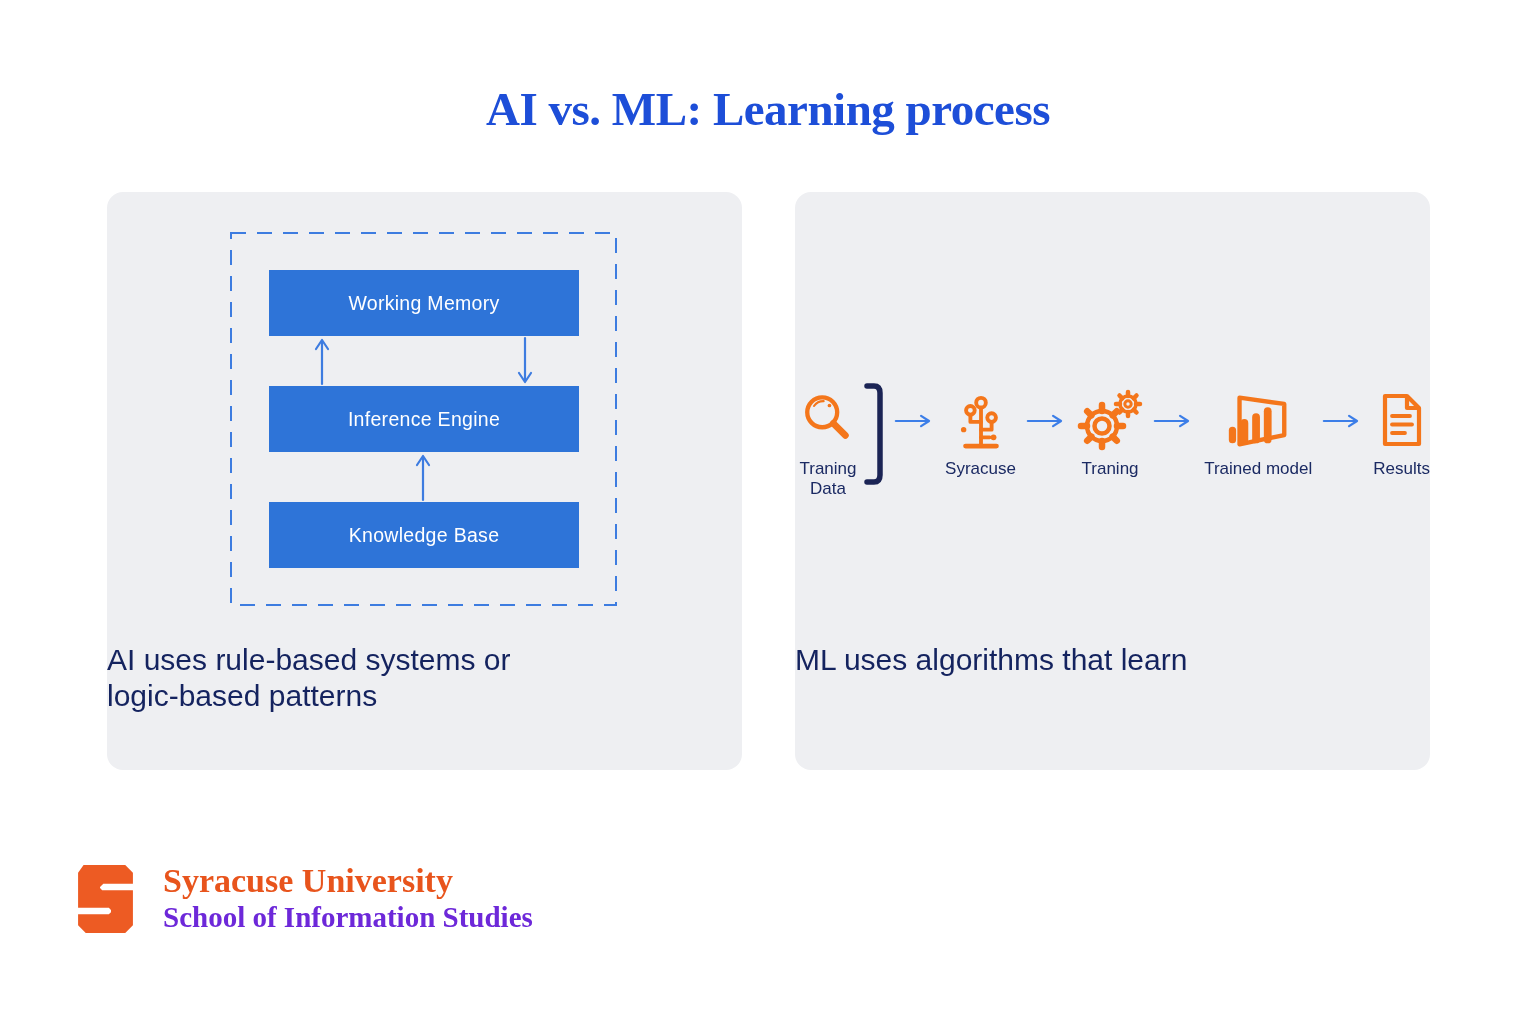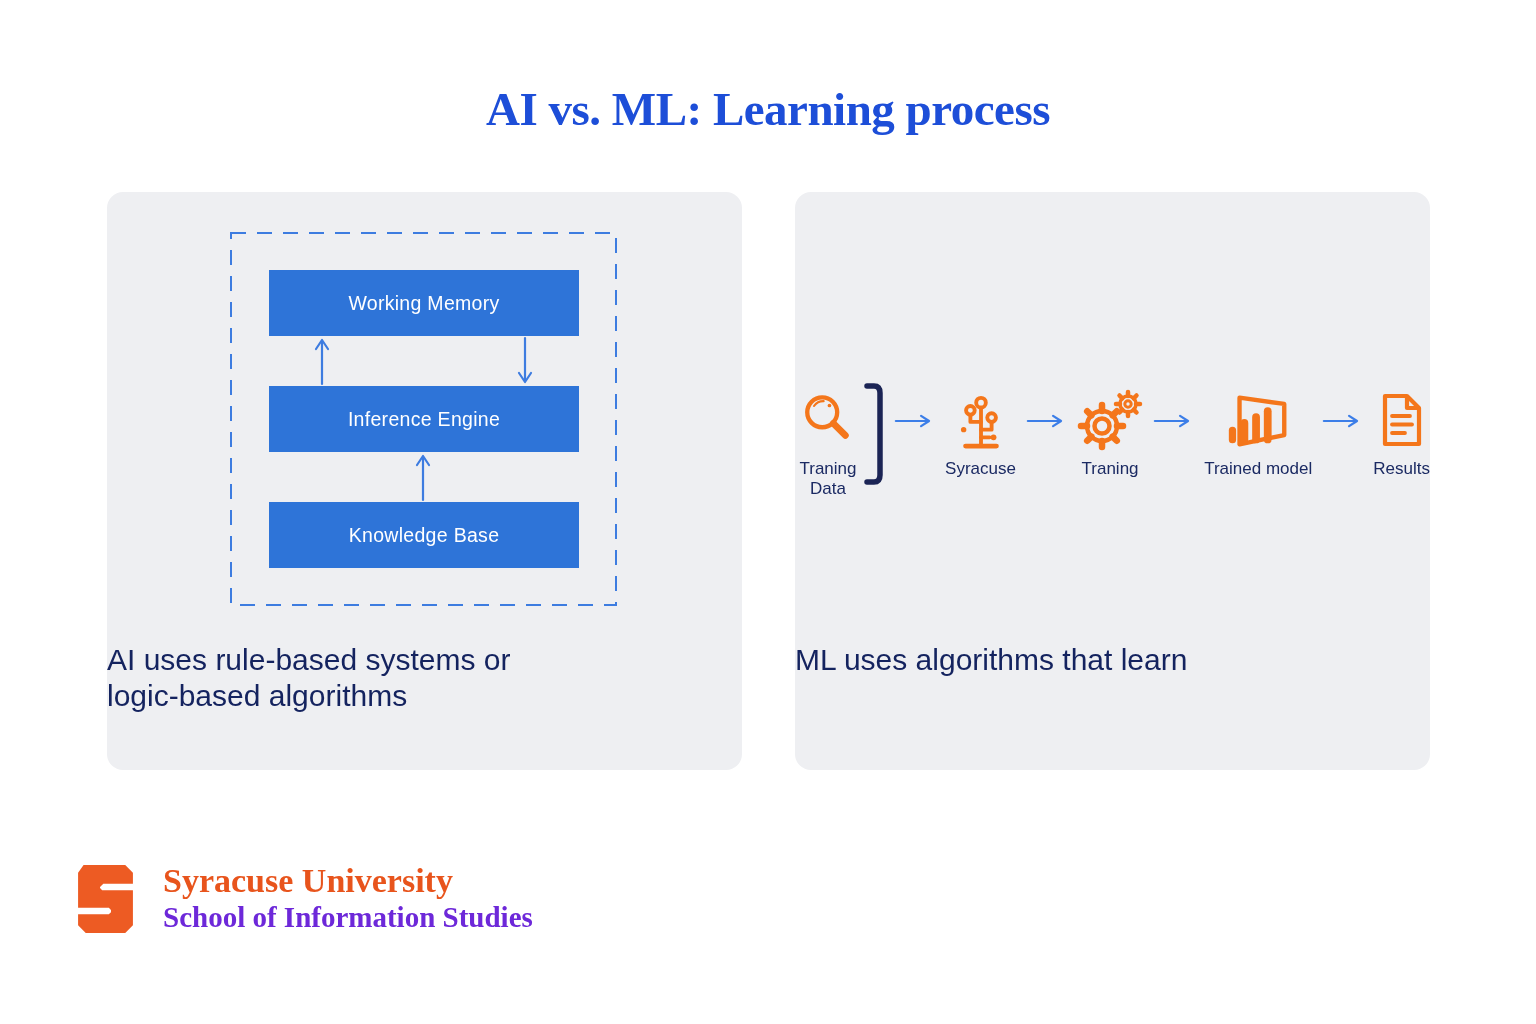--- a/index.html
+++ b/index.html
@@ -96,21 +96,21 @@
     </div>
     <div class="ai-box box-ie">
       <span>Inference Engine</span>
     </div>
     <div class="ai-box box-kb">
       <span>Knowledge Base</span>
     </div>
 
     <p class="caption">
       <span>AI uses rule-based systems or</span><br>
-      <span>logic-based algorithms</span>
+      <span>logic-based patterns</span>
     </p>
   </section>
 
   <section class="panel right-panel">
     <div class="flow">
 
       <div class="training">
         <div class="step">
           <div class="icon-box">
             <svg width="56" height="56" viewBox="0 0 58 58">

